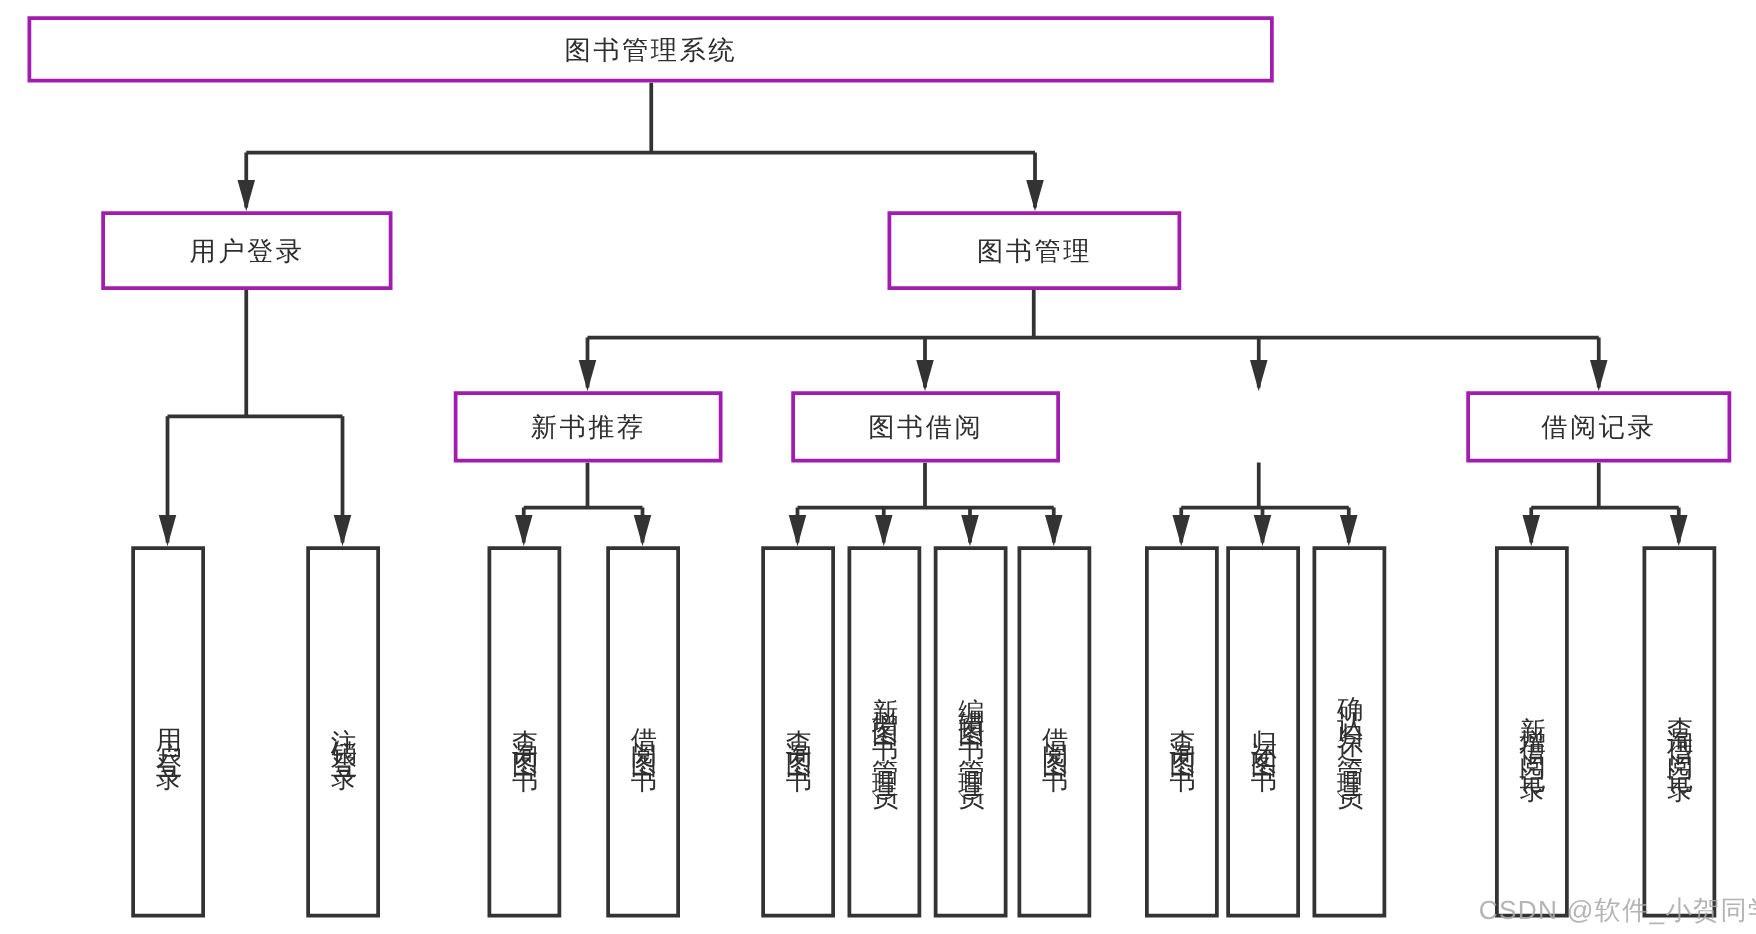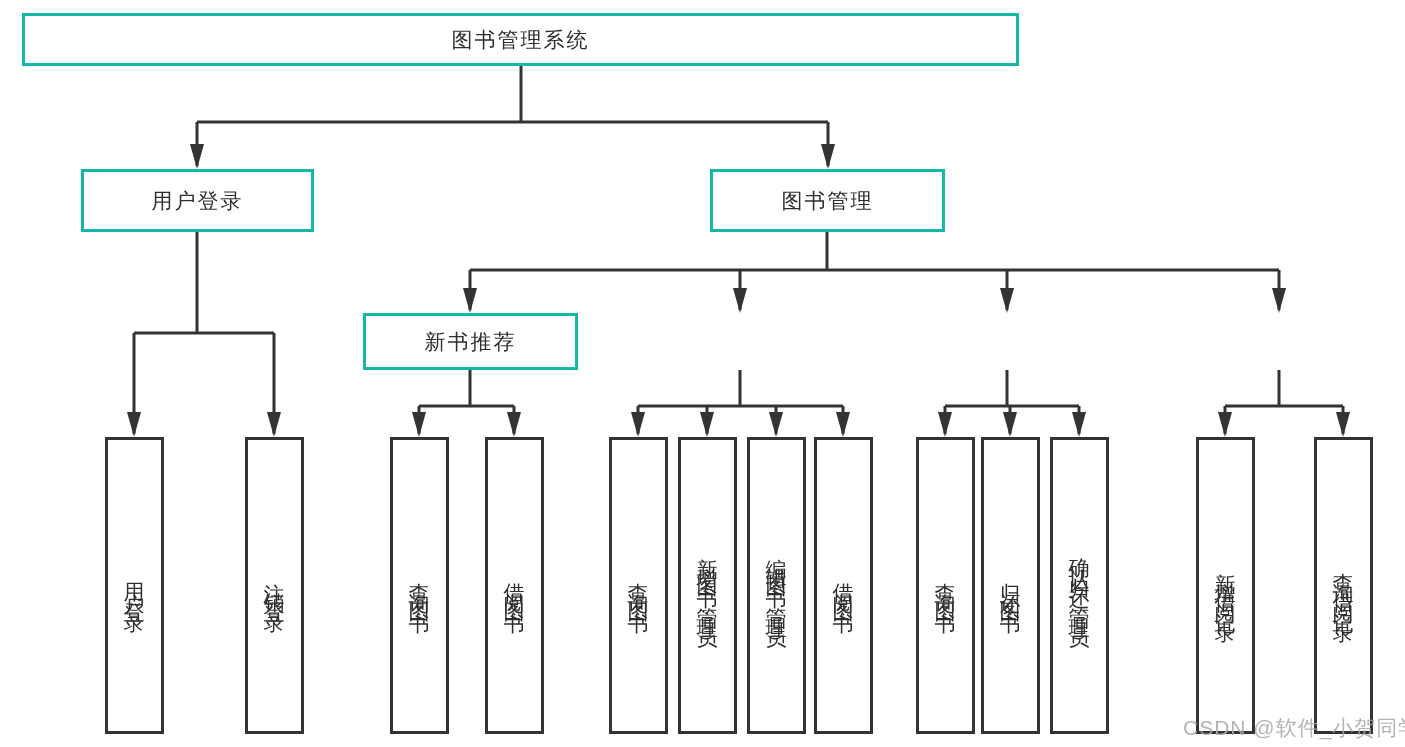--- a/index.html
+++ b/index.html
@@ -2,21 +2,21 @@
 <html><head>
 <meta charset="utf-8">
 <style>
   html,body{margin:0;padding:0;background:#fff;}
   #canvas{
     position:relative;width:1405px;height:747px;background:#ffffff;overflow:hidden;
     font-family:"Liberation Sans","DejaVu Sans",sans-serif;
   }
   #wires{position:absolute;left:0;top:0;width:1405px;height:747px;pointer-events:none;}
   .hbox{
-    position:absolute;box-sizing:border-box;background:#fff;border:3px solid #14b8a6;
+    position:absolute;box-sizing:border-box;background:#fff;border:3px solid #a21caf;
     display:flex;align-items:center;justify-content:center;
     font-size:21px;letter-spacing:2px;color:#2e2e2e;white-space:nowrap;
   }
   .vbox{
     position:absolute;top:437px;height:297px;width:59px;box-sizing:border-box;
     background:#fff;border:3px solid #333;
     display:flex;align-items:center;justify-content:center;
   }
   .vbox span{
     writing-mode:vertical-lr;text-orientation:mixed;line-height:1;
@@ -64,20 +64,22 @@
       <polygon points="1336,412 1350,412 1343,437"></polygon>
     </g>
   </svg>
 
   <div class="hbox" style="left:22px;top:13px;width:997px;height:53px;">图书管理系统</div>
 
   <div class="hbox" style="left:81px;top:169px;width:233px;height:63px;">用户登录</div>
   <div class="hbox" style="left:363px;top:313px;width:215px;height:57px;">新书推荐</div>
 
   <div class="hbox" style="left:710px;top:169px;width:235px;height:63px;">图书管理</div>
+  <div class="hbox" style="left:633px;top:313px;width:215px;height:57px;">图书借阅</div>
+  <div class="hbox" style="left:1173px;top:313px;width:212px;height:57px;">借阅记录</div>
 
   <div class="vbox" style="left:105px;">
     <span>用户登录</span>
   </div>
   <div class="vbox" style="left:245px;">
     <span>注销登录</span>
   </div>
 
   <div class="vbox" style="left:390px;">
     <span>查询图书</span>

